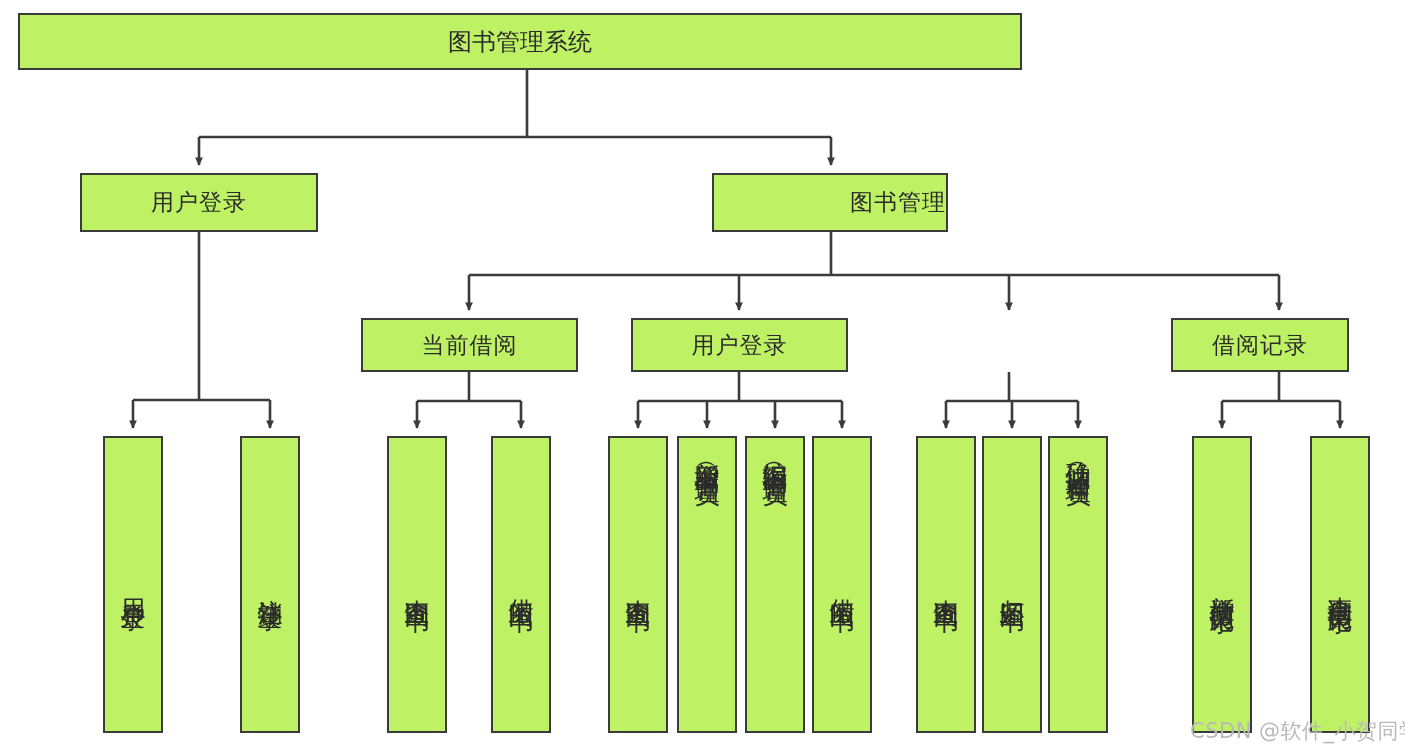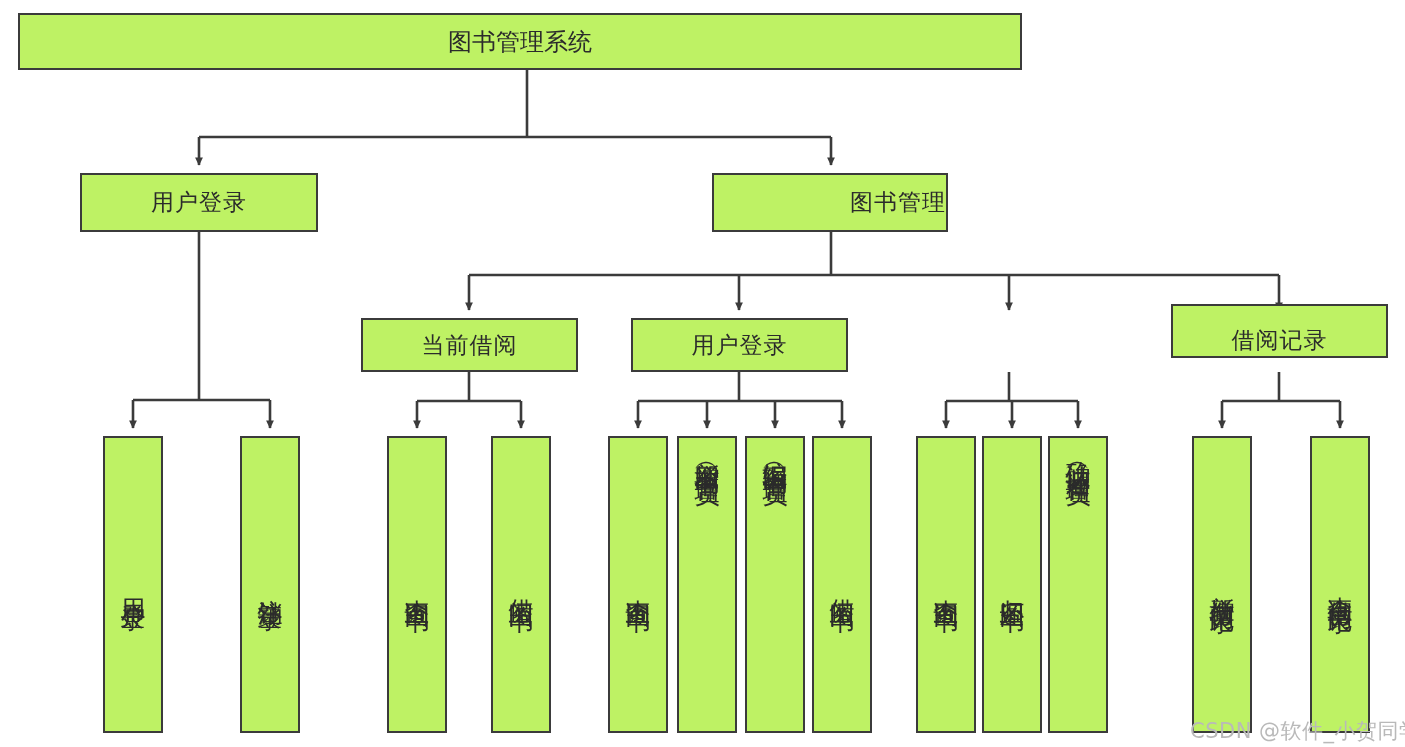--- a/index.html
+++ b/index.html
@@ -132,21 +132,21 @@
   <div class="node horiz" style="left:712px; top:173px; width:236px; height:59px;justify-content:flex-end;">
     <span>图书管理</span>
   </div>
 
   <div class="node horiz" style="left:361px; top:318px; width:217px; height:54px;">
     <span>当前借阅</span>
   </div>
   <div class="node horiz" style="left:631px; top:318px; width:217px; height:54px;">
     <span>用户登录</span>
   </div>
-  <div class="node horiz" style="left:1171px; top:304px; width:217px; height:54px;align-items:flex-end;">
+  <div class="node horiz" style="left:1171px; top:318px; width:178px; height:54px;">
     <span>借阅记录</span>
   </div>
 
   <div class="node leaf" style="left:103px; top:436px; width:60px; height:297px;">
     <span class="vtext">用户登录</span>
   </div>
   <div class="node leaf" style="left:240px; top:436px; width:60px; height:297px;">
     <span class="vtext">注销登录</span>
   </div>
 

